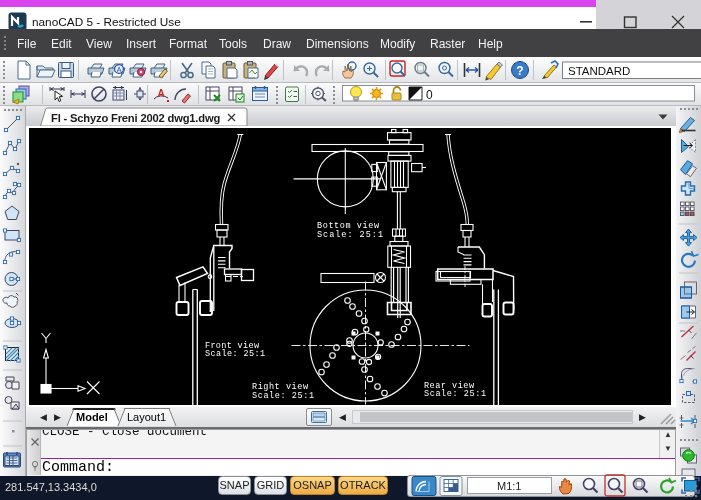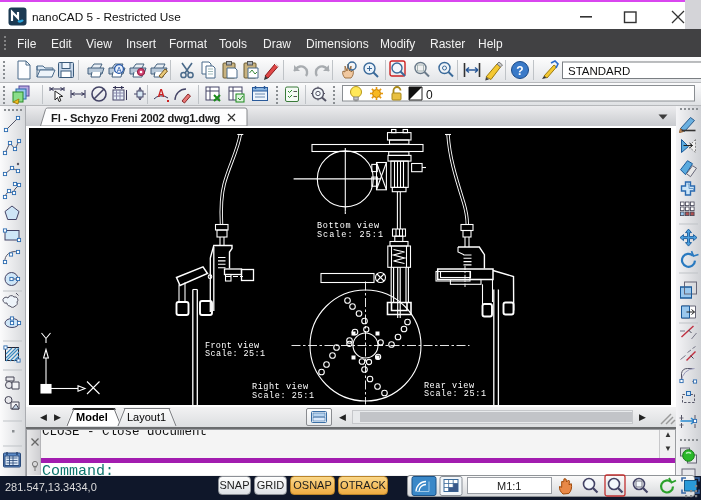--- a/index.html
+++ b/index.html
@@ -1,18 +1,18 @@
 <!DOCTYPE html>
 <html><head><meta charset="utf-8"><style>
 *{margin:0;padding:0;box-sizing:border-box}
 html,body{width:701px;height:500px;overflow:hidden;font-family:"Liberation Sans",sans-serif;background:#d4d4d8}
 .abs{position:absolute}
 #app{position:relative;width:701px;height:500px}
 
-#title{left:0;top:0;width:685px;height:28.5px;background:#fff;border-top:2px solid #d946ef}
+#title{left:0;top:0;width:596px;height:28.5px;background:#fff;border-top:7px solid #d946ef}
 #title .txt{left:32px;top:7.5px;font-size:11.8px;color:#111}
 
 #menu{left:0;top:28.5px;width:701px;height:28px;background:#414143;color:#f2f2f2;font-size:12px}
 #menu span{position:absolute;top:8px}
 
 #tb1{left:0;top:57px;width:701px;height:26px;background:linear-gradient(#fdfdfd,#e3e5e8);border-bottom:1px solid #b7b9bc}
 #tb2{left:0;top:83px;width:701px;height:23px;background:linear-gradient(#fbfbfc,#dfe1e4);border-bottom:1px solid #b7b9bc}
 
 #ltb{left:0;top:106px;width:26px;height:370px;background:linear-gradient(90deg,#fbfbfc,#d7d9dc);border-right:1px solid #aaacb0}
 #rtb{left:676px;top:106px;width:25px;height:370px;background:linear-gradient(90deg,#f4f4f6,#cfd1d5)}
@@ -27,21 +27,21 @@
 .navb{top:3px;width:13px;height:14px;color:#222;text-align:center;line-height:14px;font-size:9px}
 .mtab{top:1px;height:18px;background:#fff;border-top:2px solid #222;clip-path:polygon(0 100%,7px 0,calc(100% - 7px) 0,100% 100%);}
 .ltab{top:1px;height:18px;background:linear-gradient(#fbfbfb,#e8eaec);border-top:1px solid #8a8c90;clip-path:polygon(0 100%,7px 0,calc(100% - 7px) 0,100% 100%);}
 #hscroll{left:326px;top:3px;width:281px;height:14px;background:#e8eaec;border:1px solid #c6c8cb}
 
 #split{left:26px;top:427px;width:650px;height:3px;background:#6a6c6e}
 
 #cmdwrap{left:26px;top:429px;width:650px;height:54px;background:#f1f1f1;border:1px solid #9a9ca0;overflow:hidden}
 #cmdgut{left:0;top:0;width:14px;height:45px;background:linear-gradient(90deg,#e9e9ea,#cfcfd2);border-right:1px solid #b5b5b8}
 #cmdhist{left:14px;top:0;width:618px;height:28px;background:#f4f4f4;font-family:"Liberation Mono",monospace;font-size:12.5px;color:#111}
-#cmdin{left:14px;top:28px;width:636px;height:17px;background:#fff;border-top:5px solid #a21caf;font-family:"Liberation Mono",monospace;font-size:15px;color:#0f766e}
+#cmdin{left:14px;top:28px;width:636px;height:17px;background:#fff;border-top:1px solid #a21caf;font-family:"Liberation Mono",monospace;font-size:15px;color:#000000}
 #cmdscr{left:632px;top:0;width:16px;height:28px;background:#f0f0f1;color:#333;border-left:1px solid #c8c8ca}
 
 #status{left:0;top:476px;width:701px;height:24px;background:#0f172a;color:#e8e8e8;font-size:11px}
 .sbtn{top:-0.5px;height:19px;border-radius:4px;font-size:11px;color:#1c1c1c;text-align:center}
 .sbtn.w{background:linear-gradient(#ffffff,#dde1e5);border:1px solid #8c9096}
 .sbtn.o{background:linear-gradient(#fbd788,#eeab42);border:1px solid #b9842a}
 #spanel{left:407px;top:-1px;width:288px;height:22px;background:linear-gradient(#fafafa,#d8dadd);border:1px solid #909498;border-radius:3px}
 </style></head><body>
 <div id="app">
 

